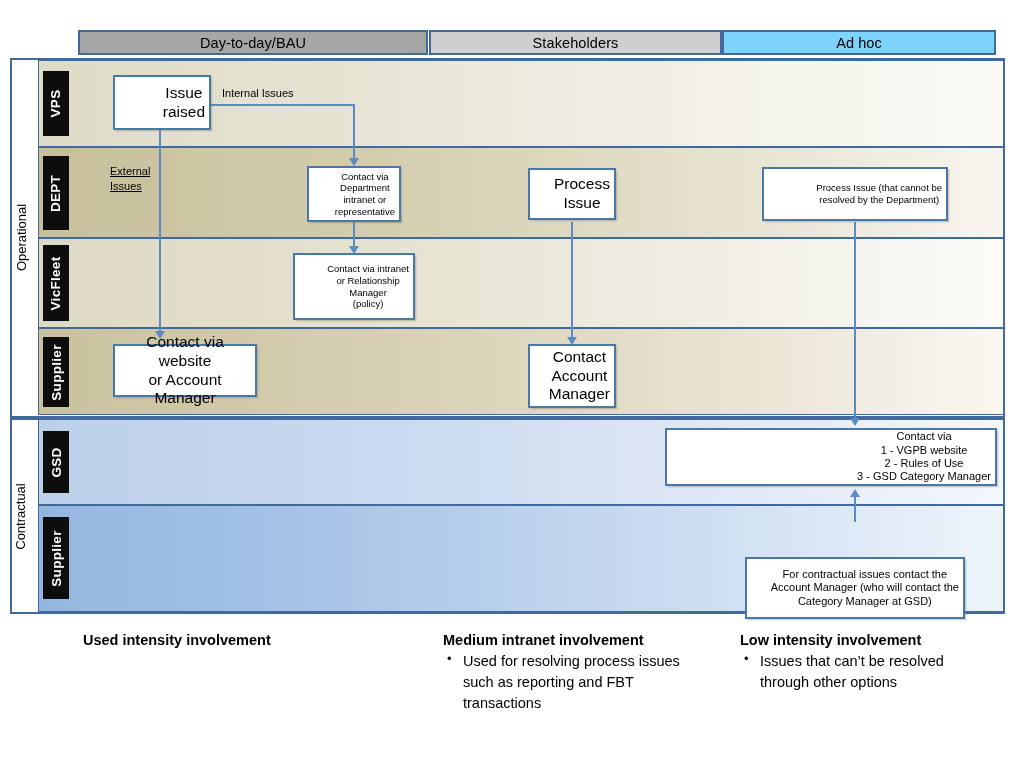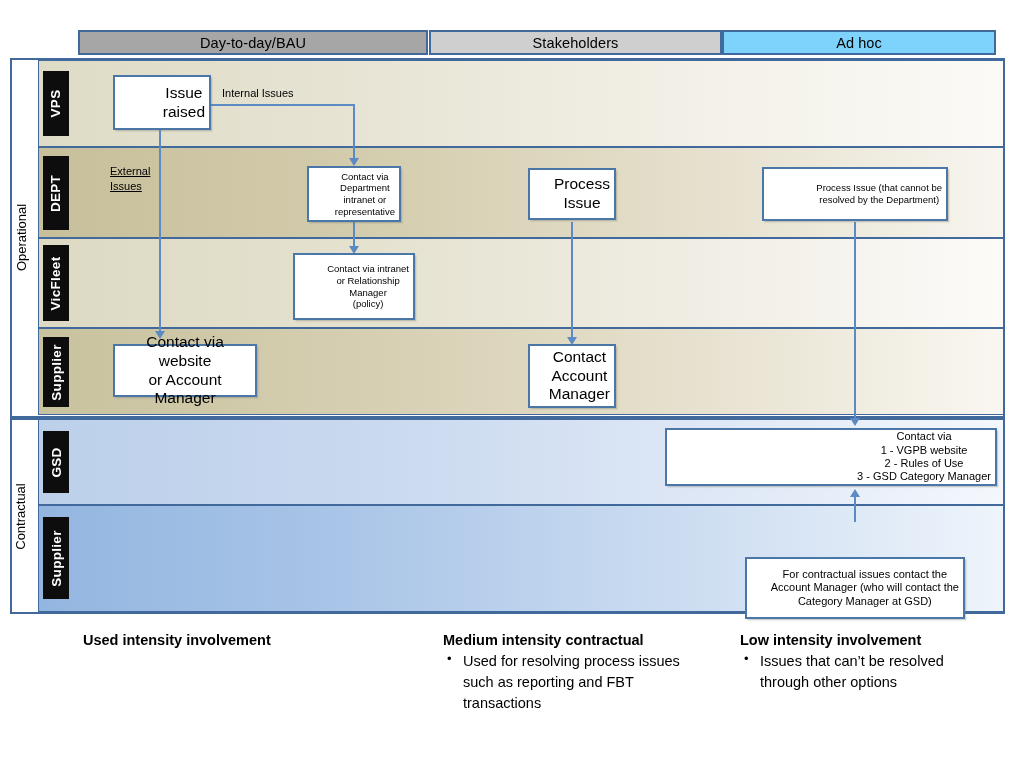--- a/index.html
+++ b/index.html
@@ -246,21 +246,21 @@
     <span class="txt">For contractual issues contact  the
 Account Manager (who will contact the
 Category Manager at GSD)</span>
   </div>
 
   <div class="legend lg0">
     <div class="ltitle">Used intensity involvement</div>
   </div>
 
   <div class="legend lg1">
-    <div class="ltitle">Medium intensity contractual</div>
+    <div class="ltitle">Medium intranet involvement</div>
     <ul>
       <li>Used for resolving process issues such as reporting and FBT transactions</li>
     </ul>
   </div>
 
   <div class="legend lg2">
     <div class="ltitle">Low intensity involvement</div>
     <ul>
       <li>Issues that can’t be resolved through other options</li>
     </ul>

